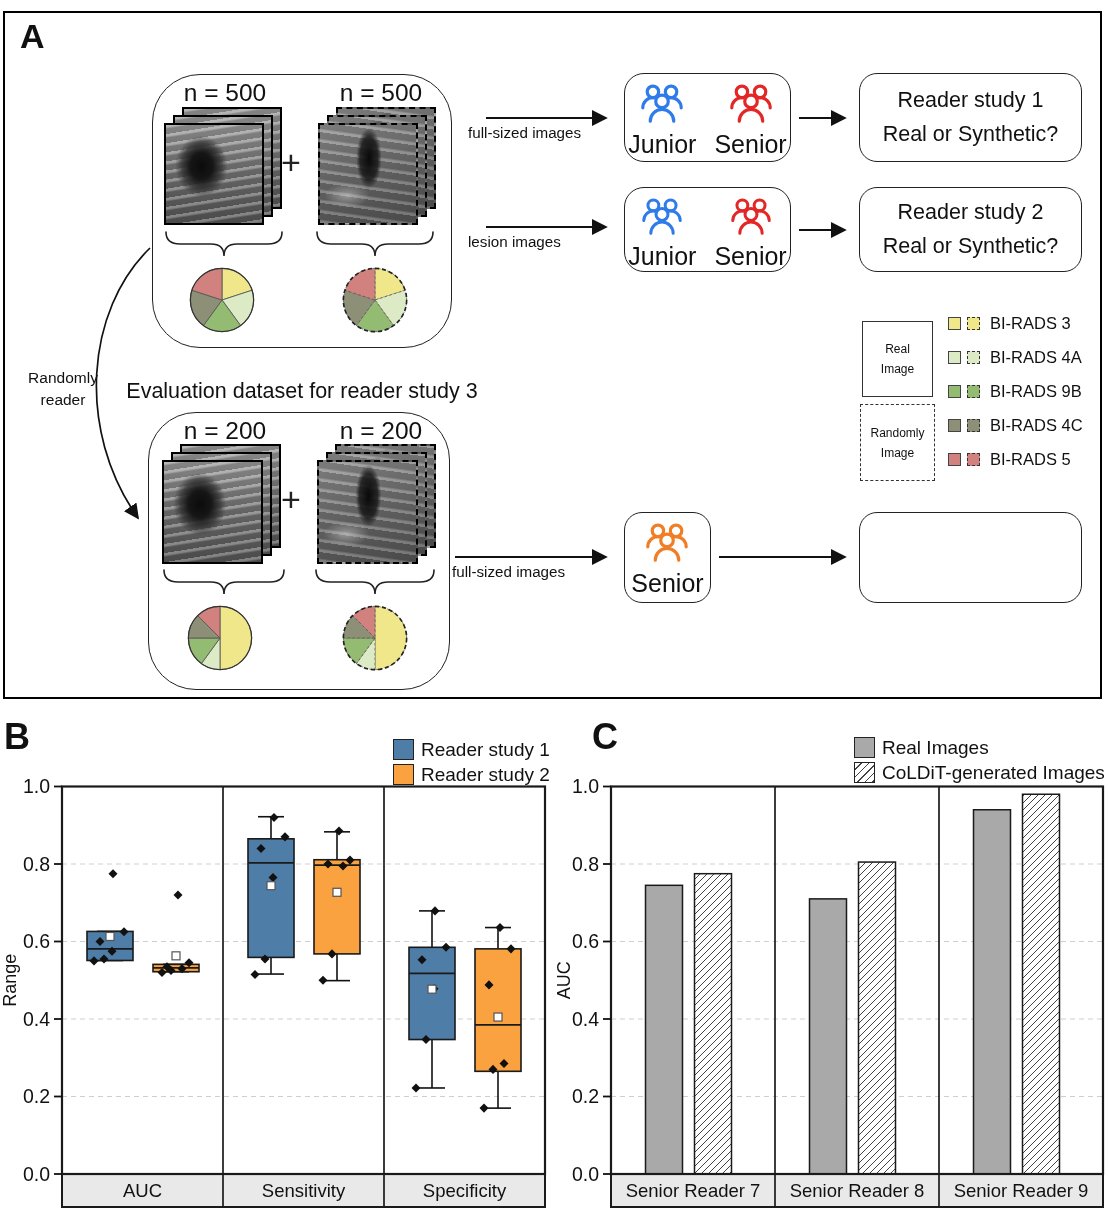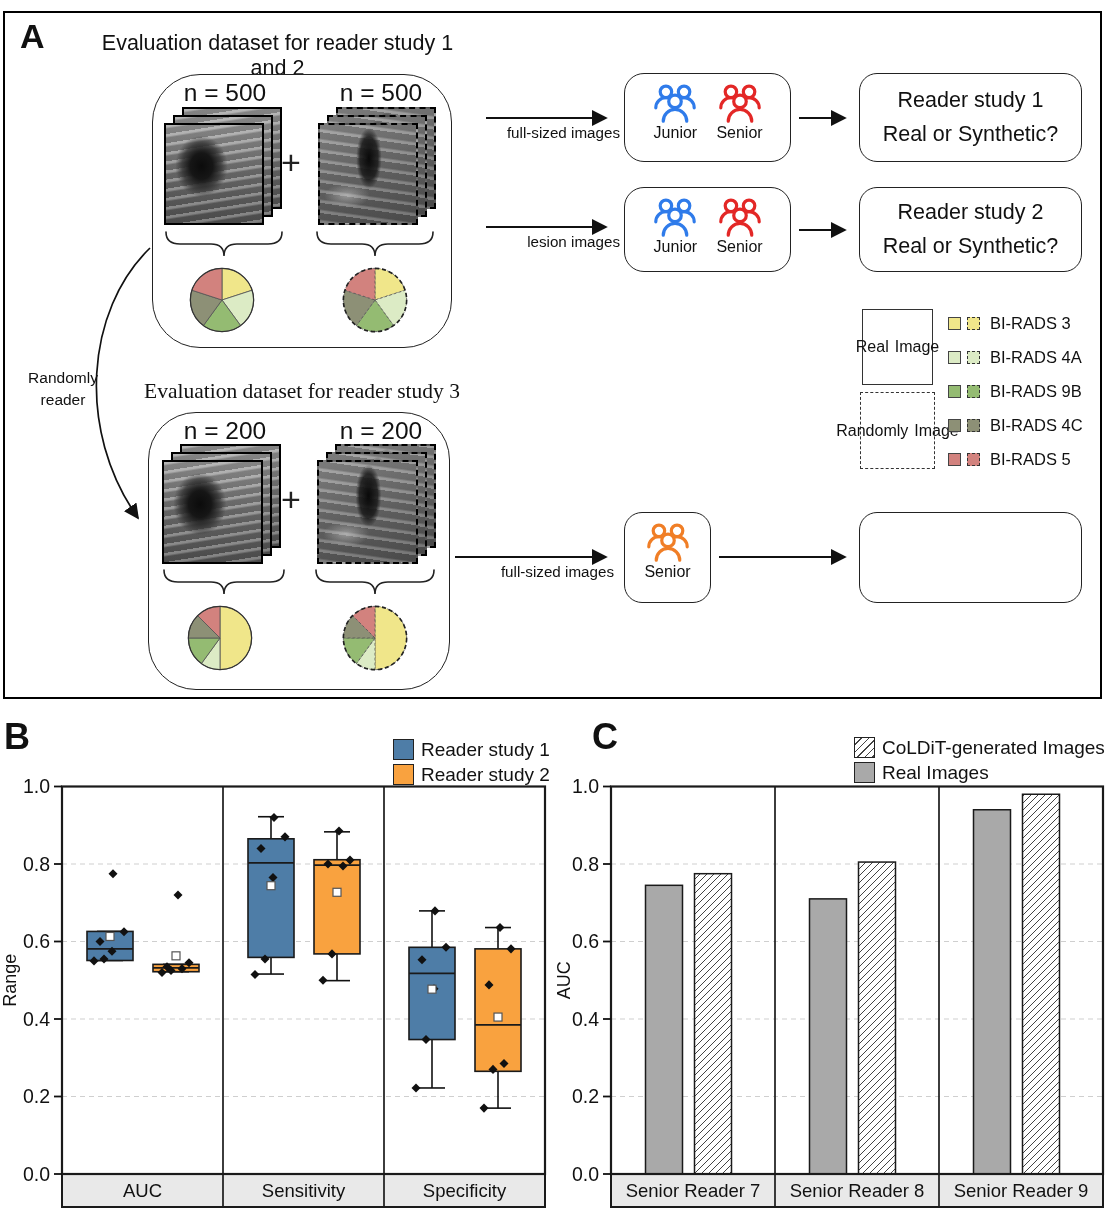--- a/index.html
+++ b/index.html
@@ -3,21 +3,21 @@
 <meta charset="utf-8">
 <style>
   html,body{margin:0;padding:0;background:#fff;}
   #canvas{position:relative;width:1108px;height:1211px;background:#fff;overflow:hidden;
     font-family:"Liberation Sans",sans-serif;color:#111;}
   .abs{position:absolute;}
   
   #a-border{left:3px;top:11px;width:1095px;height:684px;border:2.5px solid #000;}
   #a-label{left:20px;top:17px;font-size:34px;font-weight:700;}
   #a-title1{left:85px;top:31px;width:385px;text-align:center;font-size:21.5px;}
-  #a-title3{left:116px;top:379px;width:372px;text-align:center;font-size:21.5px;font-family:Liberation Serif, serif;}
+  #a-title3{left:116px;top:379px;width:372px;text-align:center;font-size:21.5px;}
   .ds-box{border:1.7px solid #222;border-radius:48px;}
   #ds-box1{left:152px;top:74px;width:298px;height:272px;}
   #ds-box3{left:148px;top:412px;width:300px;height:276px;}
   .nlab{width:130px;text-align:center;font-size:24.5px;}
   #n1a{left:160px;top:79px;}#n1b{left:316px;top:79px;}
   #n2a{left:160px;top:417px;}#n2b{left:316px;top:417px;}
   .plus{font-size:34px;color:#222;}
   #plus1{left:281px;top:143px;}#plus2{left:281px;top:480px;}
   .us{box-sizing:border-box;}
   .us.real{border:2px solid #000;}
@@ -25,36 +25,36 @@
   .z1{z-index:1;}.z2{z-index:2;}.z3{z-index:3;}
   .bgA{background:
     radial-gradient(closest-side at 37% 42%, #0b0b0b, #161616 32%, rgba(50,50,50,.8) 55%, rgba(120,120,120,0) 74%),
     repeating-linear-gradient(171deg, rgba(235,235,235,.28) 0 2px, rgba(25,25,25,.22) 4px 9px),
     linear-gradient(180deg,#a2a2a2,#787878 50%,#585858);}
   .bgB{background:
     radial-gradient(ellipse 17% 40% at 51% 34%, #090909, rgba(25,25,25,.85) 55%, rgba(80,80,80,0) 78%),
     radial-gradient(ellipse 34% 18% at 28% 72%, rgba(225,225,225,.45), rgba(225,225,225,0) 70%),
     repeating-linear-gradient(8deg, rgba(240,240,240,.2) 0 2px, rgba(30,30,30,.22) 4px 10px),
     linear-gradient(165deg,#969696,#6e6e6e 55%,#555);}
-  .arrow-label{text-align:right;font-size:15.2px;}
+  .arrow-label{text-align:left;font-size:15.2px;}
   #albl1{left:468px;top:124px;width:152px;}
   #albl2{left:468px;top:233px;width:152px;}
   #albl3{left:452px;top:563px;width:162px;}
   #rnd{left:16px;top:367px;width:94px;text-align:center;font-size:15.5px;line-height:1.4;}
   .reader-box{border:1.7px solid #222;border-radius:20px;display:flex;justify-content:center;gap:18px;padding-top:9px;box-sizing:border-box;}
   #reader1{left:624px;top:73px;width:167px;height:89px;}
   #reader2{left:624px;top:187px;width:167px;height:85px;}
   #reader3{left:624px;top:512px;width:87px;height:91px;border-radius:18px;}
   .person-col{display:flex;flex-direction:column;align-items:center;}
-  .person-col .plabel{font-size:16px;margin-top:1px;}
+  .person-col .plabel{font-size:25px;margin-top:7px;}
   .result{border:1.7px solid #222;border-radius:18px;display:flex;flex-direction:column;justify-content:center;gap:9px;text-align:center;font-size:21.5px;box-sizing:border-box;}
   #result1{left:859px;top:73px;width:223px;height:89px;}
   #result2{left:859px;top:187px;width:223px;height:85px;}
   #result3{left:859px;top:512px;width:223px;height:91px;}
-  .legend-imgbox{display:flex;justify-content:center;align-items:center;font-size:16px;gap:6px;box-sizing:border-box;}
+  .legend-imgbox{display:flex;flex-direction:column;justify-content:center;align-items:center;font-size:12px;gap:6px;box-sizing:border-box;margin-top:12px;}
   #legend-real{left:862px;top:309px;width:71px;height:76px;border:1.7px solid #333;}
   #legend-syn{left:860px;top:392px;width:75px;height:77px;border:1.8px dashed #333;}
   #birads-list{left:948px;top:306px;}
   .birads-row{display:flex;align-items:center;height:34px;}
   .bsq{width:13px;height:13px;box-sizing:border-box;}
   .bsq.solid{border:1.4px solid #444;}
   .bsq.dashed{border:1.4px dashed #333;margin-left:6px;}
   .blabel{margin-left:10px;font-size:16.5px;}
   #a-overlay{left:0;top:0;pointer-events:none;}
   .pie{width:68px;height:68px;}
@@ -72,21 +72,20 @@
   .legend-row .llabel{font-size:19px;white-space:nowrap;}
   svg text{font-family:"Liberation Sans",sans-serif;}
 </style>
 </head>
 <body>
 
 <div id="canvas">
 
   <div class="abs" id="a-border"></div>
   <div class="abs" id="a-label">A</div>
-  <div class="abs" id="a-title1">Evaluation dataset for reader study 1 and 2</div>
 
   <div class="abs ds-box" id="ds-box1"></div>
   <div class="abs nlab" id="n1a">n = 500</div>
   <div class="abs nlab" id="n1b">n = 500</div>
   <div class="abs us real bgA z1" style="left:182px;top:107px;width:100px;height:102px;"></div>
   <div class="abs us real bgA z2" style="left:173px;top:115px;width:100px;height:102px;"></div>
   <div class="abs us real bgA z3" style="left:164px;top:123px;width:100px;height:102px;"></div>
   <div class="abs plus" id="plus1">+</div>
   <div class="abs us syn bgB z1" style="left:336px;top:107px;width:100px;height:102px;"></div>
   <div class="abs us syn bgB z2" style="left:327px;top:115px;width:100px;height:102px;"></div>
@@ -398,26 +397,26 @@
       <line x1="54" y1="152" x2="62" y2="152" stroke="#111" stroke-width="1.8"></line>
       <text x="50" y="158.5" text-anchor="end" font-size="19.5" fill="#111">0.8</text>
       <line x1="54" y1="74.5" x2="62" y2="74.5" stroke="#111" stroke-width="1.8"></line>
       <text x="50" y="81" text-anchor="end" font-size="19.5" fill="#111">1.0</text>
       <text x="16" y="268.25" text-anchor="middle" font-size="18" fill="#111" transform="rotate(-90 16 268.25)">Range</text>
     </svg>
 
   <div class="abs" id="c-label">C</div>
   <div class="abs" id="legendC">
       <div class="legend-row">
+        <span class="swatch" style="background: rgb(169, 169, 169);"></span>
+        <span class="llabel">Real Images</span>
+      </div>
+      <div class="legend-row">
         <span class="swatch" style="background: repeating-linear-gradient(135deg, rgb(255, 255, 255) 0px, rgb(255, 255, 255) 4px, rgb(68, 68, 68) 4px, rgb(68, 68, 68) 5.3px);"></span>
         <span class="llabel">CoLDiT-generated Images</span>
-      </div>
-      <div class="legend-row">
-        <span class="swatch" style="background: rgb(169, 169, 169);"></span>
-        <span class="llabel">Real Images</span>
       </div>
     </div>
   <svg class="abs" id="chartC" width="554" height="499">
       <defs>
         <pattern id="hatchC" width="7" height="7" patternUnits="userSpaceOnUse">
           <rect x="0" y="0" width="7" height="7" fill="#ffffff"></rect>
           <path d="M-1,8 L8,-1" stroke="#444444" stroke-width="1" fill="none"></path>
         </pattern>
       </defs>
       <line x1="57" y1="384.5" x2="549" y2="384.5" stroke="#cfcfcf" stroke-width="1" stroke-dasharray="5,4"></line>

